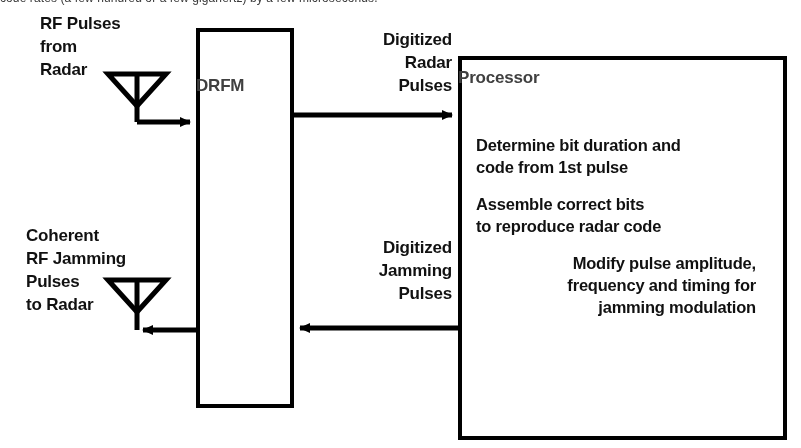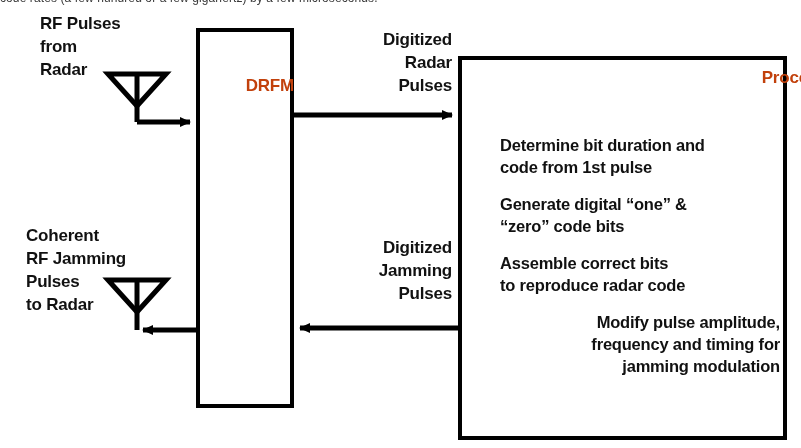--- a/index.html
+++ b/index.html
@@ -42,25 +42,25 @@
   }
   .lbl.ctr { text-align: right; }
   .box {
     position: absolute;
     border: 4px solid #000000;
     background: transparent;
     box-sizing: border-box;
   }
   .boxlabel {
     position: absolute;
-    color: #c2410c;
+    color: #404040;
     font-weight: bold;
     font-size: 17px;
     letter-spacing: -0.2px;
-    text-align: right;
+    text-align: left;
   }
   .proc-body {
     position: absolute;
     color: #111111;
     font-weight: bold;
     font-size: 16.5px;
     line-height: 22px;
     letter-spacing: -0.2px;
   }
   .proc-item { margin-bottom: 15px; white-space: pre-line; }
@@ -80,25 +80,23 @@
 <div id="stage">
 
   <div class="topcut">code rates (a few hundred or a few gigahertz) by a few microseconds.</div>
 
   <div class="box" style="left:196px; top:28px; width:98px; height:380px;"></div>
   <div class="boxlabel" style="left:196px; top:76px; width:98px;">DRFM</div>
 
   <div class="box" style="left:458px; top:56px; width:329px; height:384px;"></div>
   <div class="boxlabel" style="left:458px; top:68px; width:385px;">Processor</div>
 
-  <div class="proc-body" style="left:500px; top:134px; width:280px;">
+  <div class="proc-body" style="left:476px; top:134px; width:280px;">
     <div class="proc-item">Determine  bit duration and
 code from 1st pulse</div>
-    <div class="proc-item">Generate digital “one” &amp;
-“zero” code bits</div>
     <div class="proc-item">Assemble correct bits
 to reproduce radar code</div>
     <div class="proc-item">Modify pulse amplitude,
 frequency and timing for
 jamming modulation</div>
   </div>
 
   <div class="lbl" style="left:26px; top:12px; width:150px;margin-left:14px;">RF Pulses
 from
 Radar</div>

